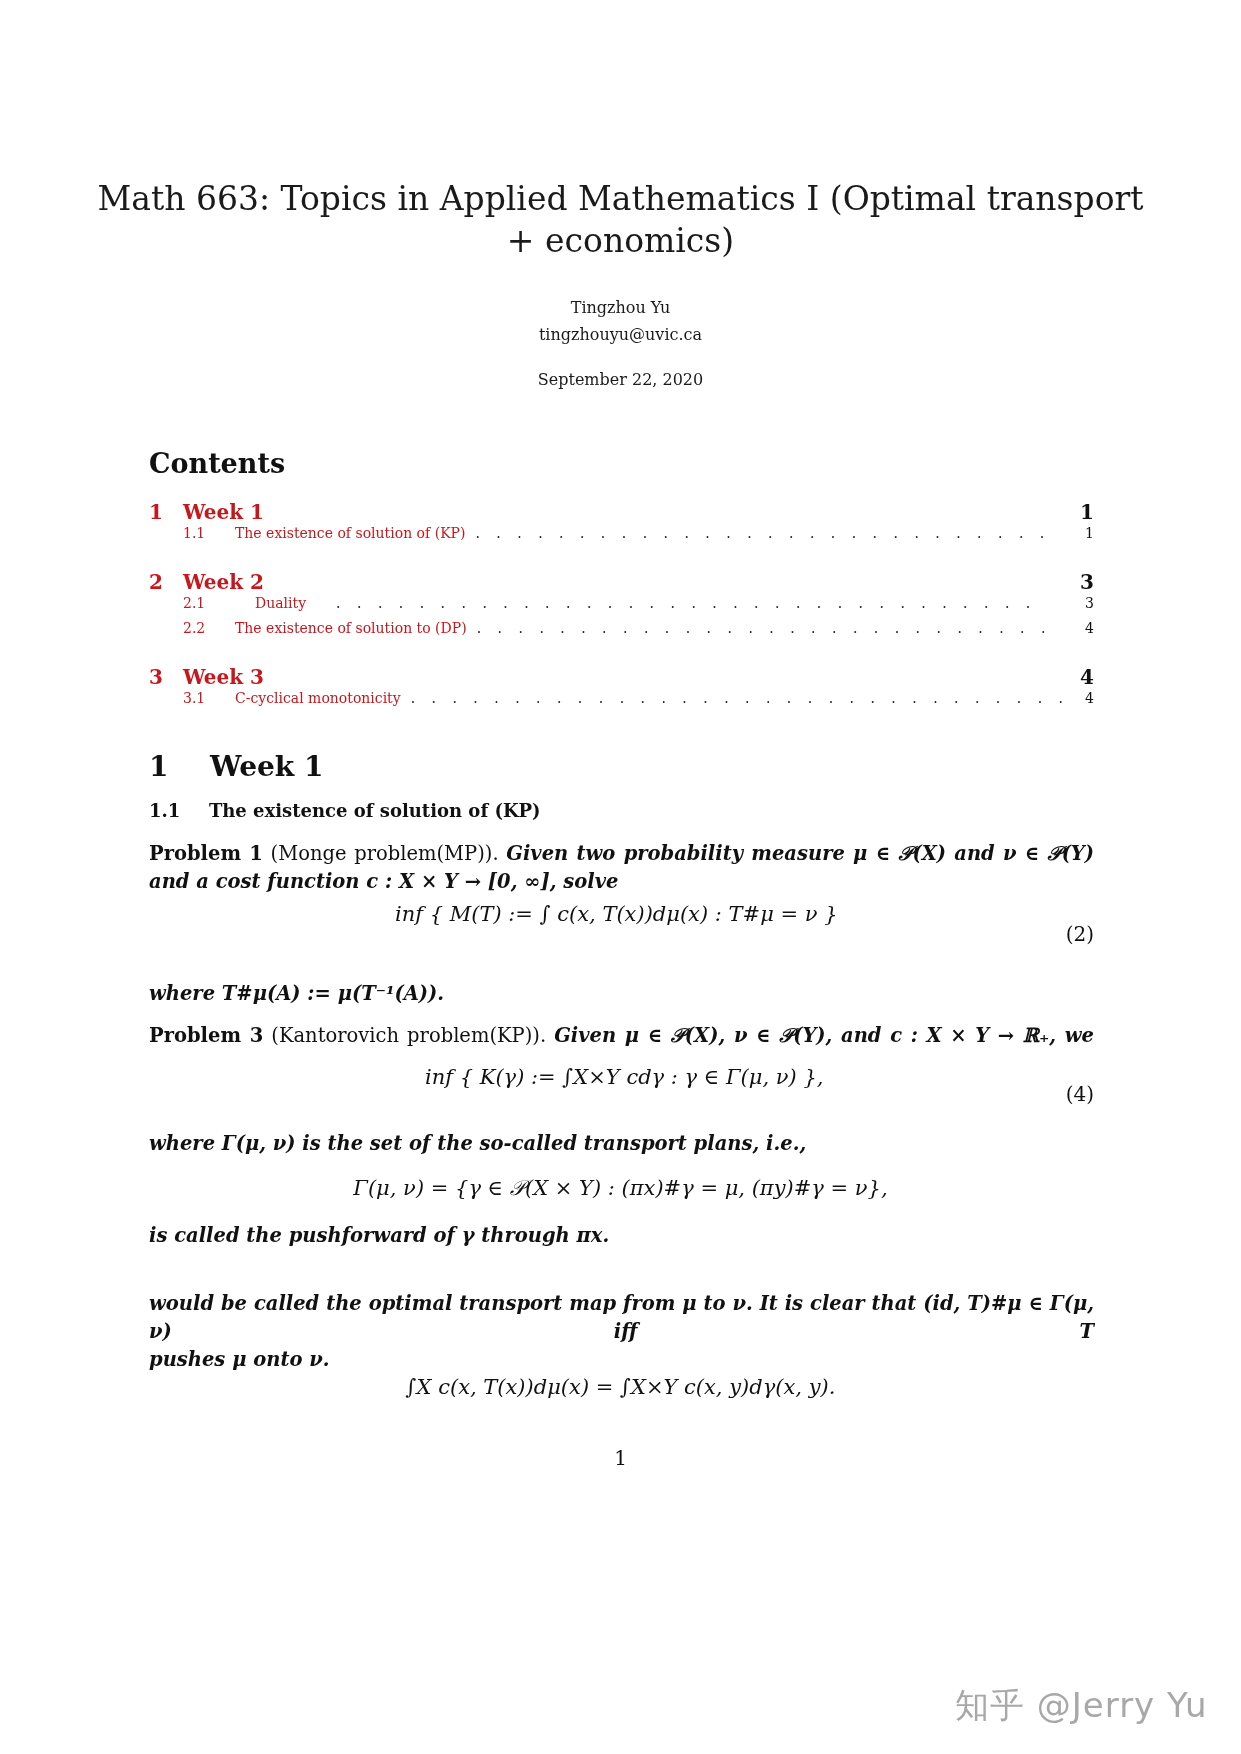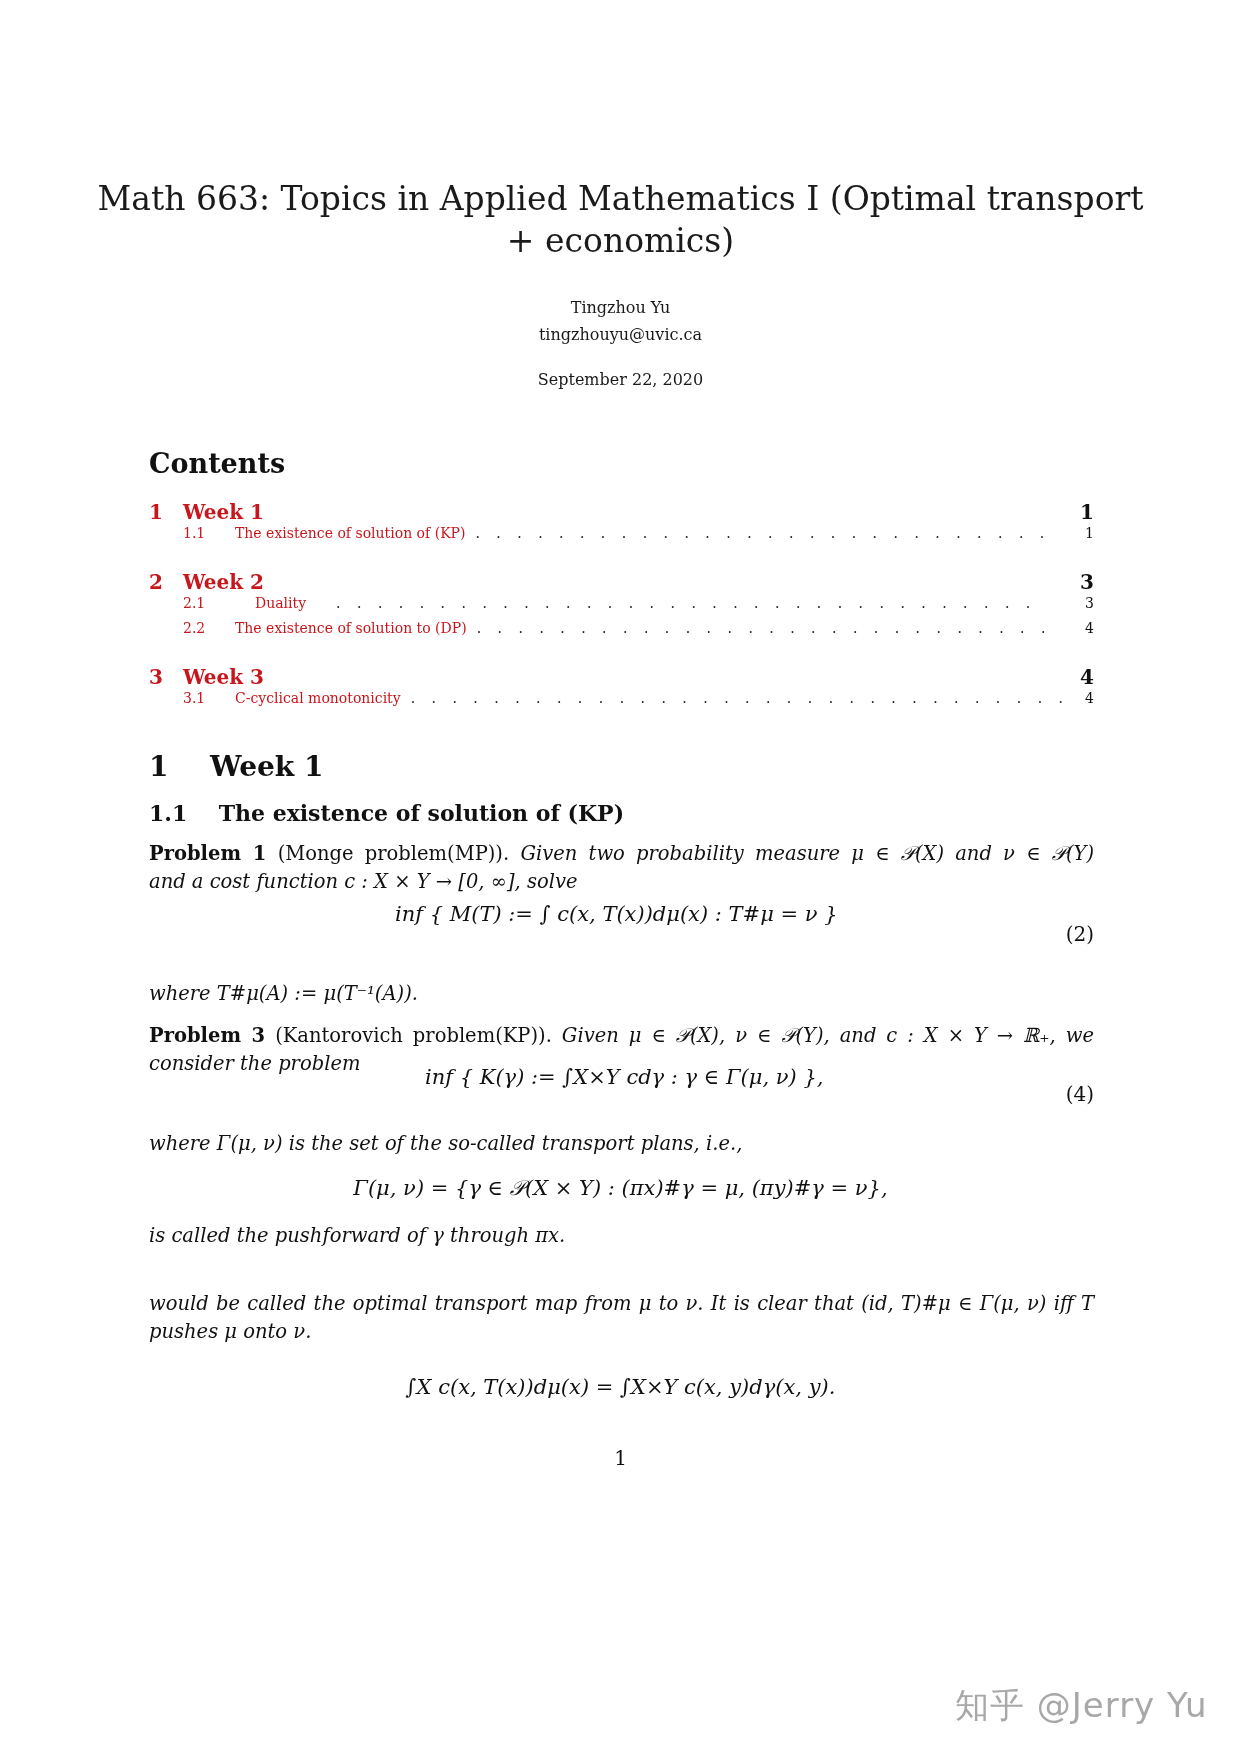--- a/index.html
+++ b/index.html
@@ -12,25 +12,25 @@
   .h-contents { left:149px; font-size:27px; font-weight:bold; }
   .toc-row { left:149px; width:945px; height:28px; display:flex; align-items:baseline; font-size:20px; }
   .toc-row .num { color:#c8161d; }
   .toc-row .lbl { color:#c8161d; }
   .toc-row.sec { font-weight:bold; }
   .toc-row.sec .num { width:34px; }
   .toc-row.sub .num { width:52px; margin-left:34px; }
   .toc-row .dots { flex:1; overflow:hidden; white-space:nowrap; color:#222; margin:0 14px 0 10px; letter-spacing:6px; }
   .toc-row .pg { color:#111; width:18px; text-align:right; }
   .h-section { left:149px; font-size:28px; font-weight:bold; }
-  .h-sub { left:149px; font-size:22px; font-weight:bold; }
+  .h-sub { left:149px; font-size:18px; font-weight:bold; }
   .para { left:149px; width:945px; font-size:19.5px; line-height:28px; text-align:justify; }
   .para b { font-weight:bold; font-style:normal; }
   .para .rm { font-style:normal; }
-  .para i, .it { font-style:italic; }
+  .para i, .it { font-style:italic;font-weight:bold; }
   .eq { font-size:21px; font-style:italic; white-space:nowrap; }
   .eqnum { right:147px; font-size:20px; }
   .sub { font-size:14px; vertical-align:-6px; }
   .pagenum { font-size:20px; }
   .watermark { left:955px; top:1683px; font-family:"DejaVu Sans", "Liberation Sans", sans-serif;
                font-size:34px; color:#a8a8a8; letter-spacing:1px; }
 </style>
 </head>
 <body>
 
@@ -113,21 +113,20 @@
 <div class="abs para" style="top:980px;">
   <i>where T#μ(A) := μ(T⁻¹(A)).</i>
 </div>
 
 <div class="abs para" style="top:1022px;">
   <div style="text-align-last:justify;">
     <b>Problem 3</b>
     <span class="rm">(Kantorovich problem(KP)).</span>
     <i>Given μ ∈ 𝒫(X), ν ∈ 𝒫(Y), and c : X × Y → ℝ₊, we</i>
   </div>
-  <div><i>consider the problem</i></div>
 </div>
 
 <div class="abs eq" style="top:1065px; left:425px;">inf { K(γ) := ∫X×Y cdγ : γ ∈ Γ(μ, ν) },</div>
 <div class="abs eqnum" style="top:1082px;">(4)</div>
 
 <div class="abs para" style="top:1130px;">
   <i>where Γ(μ, ν) is the set of the so-called transport plans, i.e.,</i>
 </div>
 
 <div class="abs center eq" style="top:1176px;">Γ(μ, ν) = {γ ∈ 𝒫(X × Y) : (πx)#γ = μ, (πy)#γ = ν},</div>

